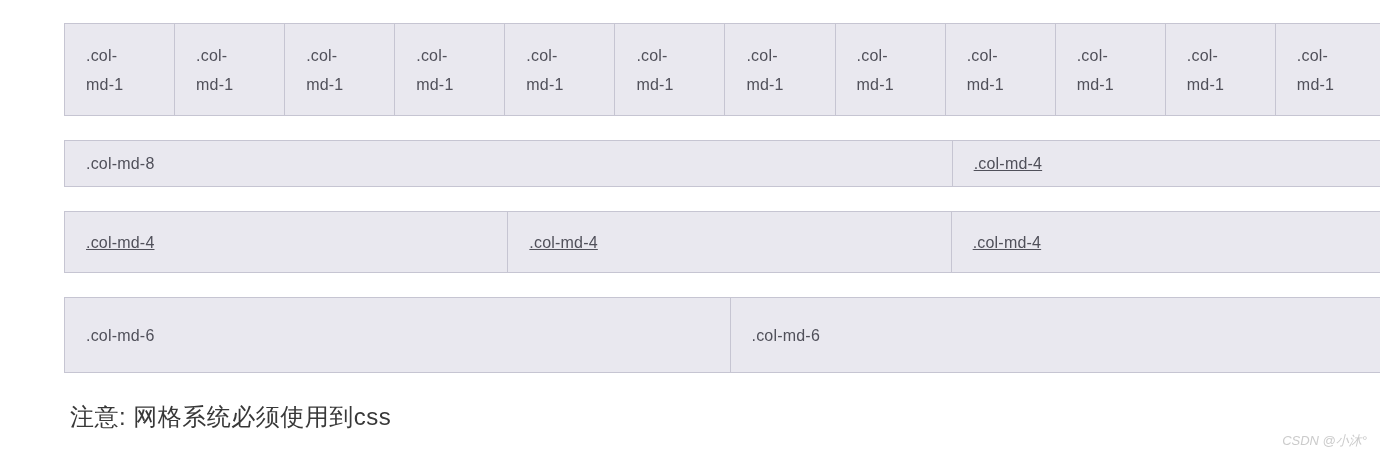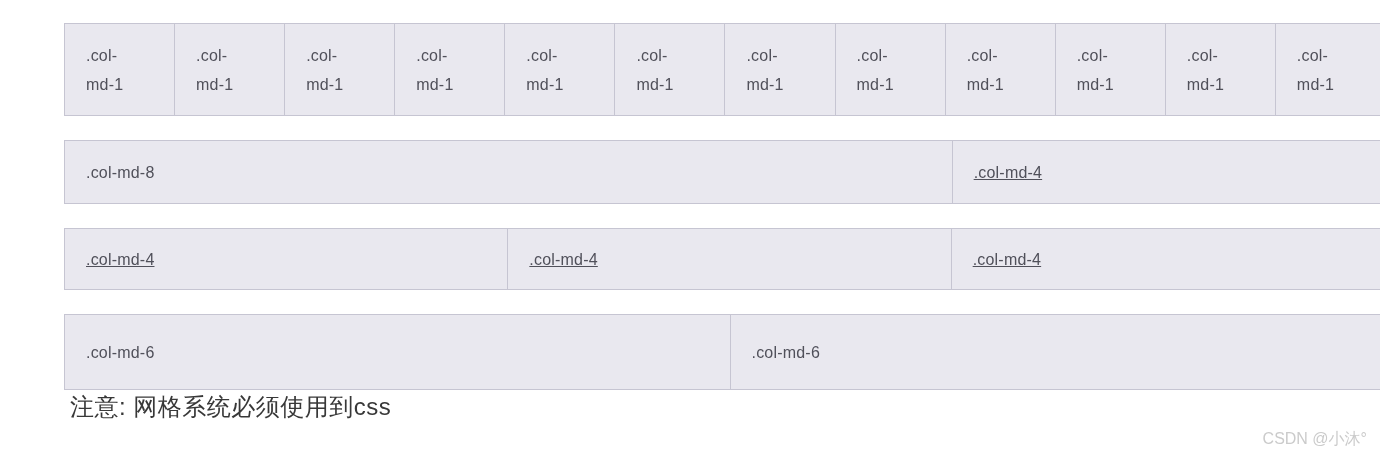--- a/index.html
+++ b/index.html
@@ -48,41 +48,42 @@
     font-size:16px;
     overflow:hidden;
   }
   .cell + .cell{ margin-left:-1px; }
   .cell-label{
     white-space:pre-line;
     line-height:29px;
     letter-spacing:0.2px;
   }
   .row-1 .cell{ height:93px; }
-  .row-2 .cell{ height:64px; }
+  .row-2 .cell{ height:47px; }
   .row-3 .cell{ height:62px; }
   .row-4 .cell{ height:76px; }
   .span-1{ flex:0 0 8.3333%; }
   .span-4{ flex:0 0 33.3333%;text-decoration:underline; }
   .span-6{ flex:0 0 50%; }
   .span-8{ flex:0 0 66.6667%; }
   .note{
     position:absolute;
     left:70px;
-    top:391px;
+    top:401px;
     font-size:24px;
     color:var(--note-text);
     letter-spacing:0.5px;
   }
   .watermark{
     position:absolute;
     right:13px;
     bottom:7px;
-    font-size:16px;
+    font-size:13px;
     color:var(--watermark-text);
+    font-style:italic;
   }
 </style>
 </head>
 <body>
 
 <div class="page">
 
   <div class="grid-demo">
 
     <div class="grid-row row-1">

